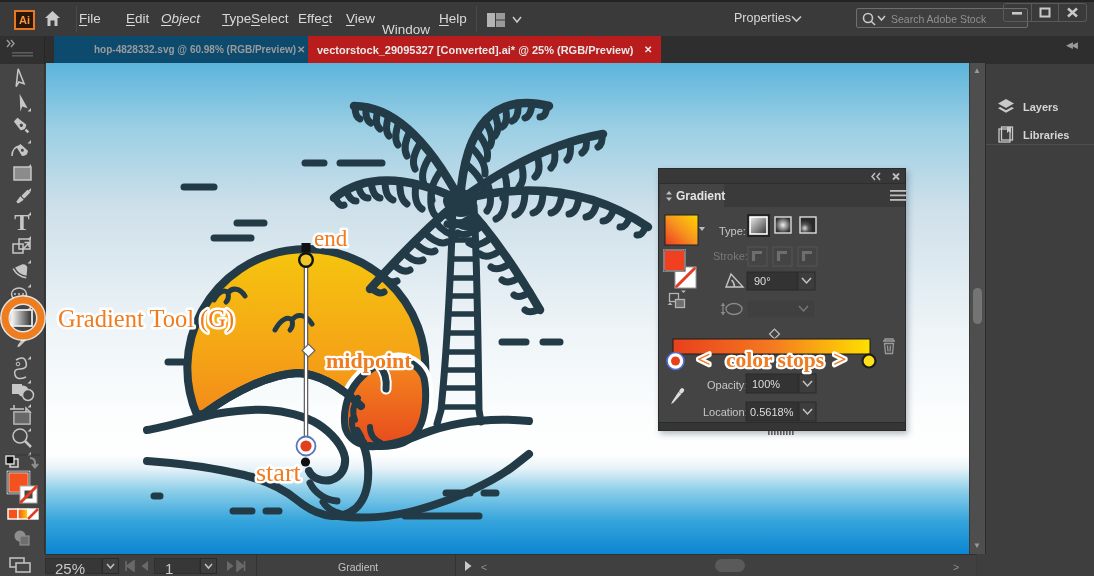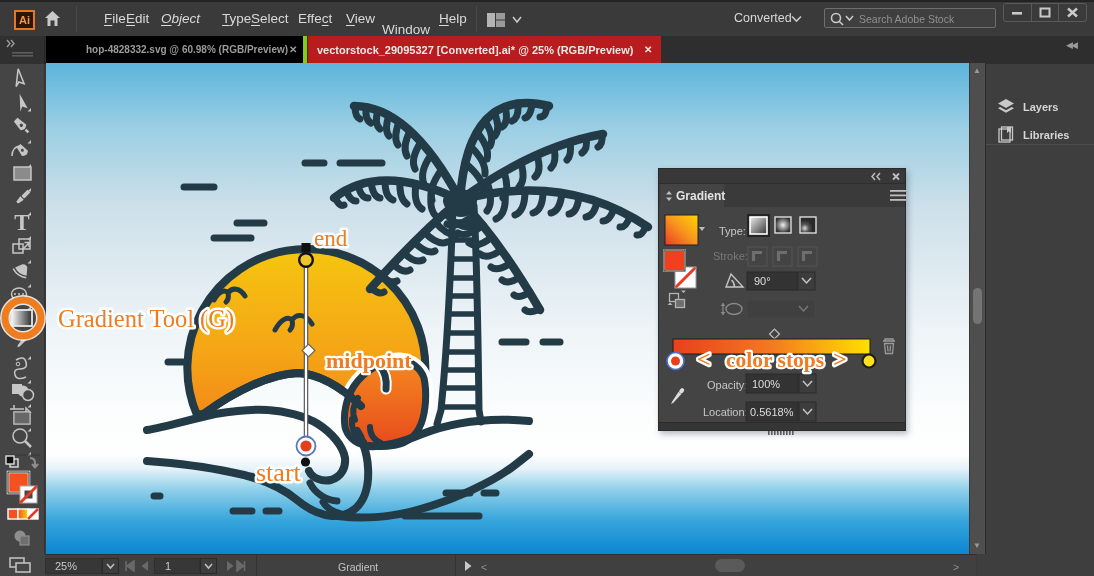--- a/index.html
+++ b/index.html
@@ -9,30 +9,30 @@
 
 #menubar { position:absolute; left:0; top:0; width:1094px; height:36px; background:#3a3a3a; border-top:2px solid #232323; }
 #ailogo { position:absolute; left:14px; top:8px; width:21px; height:20px; background:#2a1606; border:2px solid #e87722; color:#f59744; font-size:11px; font-weight:bold; text-align:center; line-height:16px; }
 #homeic { position:absolute; left:44px; top:8px; }
 .msep { position:absolute; top:4px; width:1px; height:26px; background:#4a4a4a; }
 .menu { position:absolute; top:9px; color:#d9d9d9; font-size:13.5px; }
 .menu u { text-decoration:underline; text-underline-offset:2px; }
 #wsic { position:absolute; left:487px; top:11px; }
 #ess { position:absolute; left:734px; top:9px; color:#d9d9d9; font-size:12.5px; }
 #esschev { position:absolute; left:791px; top:13px; }
-#search { position:absolute; left:824px; top:6px; width:172px; height:20px; background:#3f3f3f; border:1px solid #6e6e6e; border-radius:2px; color:#909090; font-size:10.5px; line-height:18px; }
+#search { position:absolute; left:856px; top:6px; width:172px; height:20px; background:#3f3f3f; border:1px solid #6e6e6e; border-radius:2px; color:#909090; font-size:10.5px; line-height:18px; }
 #search .ph { position:absolute; left:34px; top:1px; }
 #winctl { position:absolute; left:1003px; top:1px; width:84px; height:19px; border:1px solid #5a5a5a; border-radius:3px; display:flex; }
 #winctl div { flex:1; position:relative; border-right:1px solid #5a5a5a; }
 #winctl div:last-child { border-right:none; }
 
 #tabbar { position:absolute; left:0; top:36px; width:1094px; height:28px; background:#2e2e2e; }
 #tbltool { position:absolute; left:0; top:36px; width:45px; height:28px; background:#303030; border-right:1px solid #262626; }
 .tab { position:absolute; top:36px; height:28px; font-weight:bold; }
-#tab1 { left:46px; width:261px; color:#9b9b9b; background:#000000; border-right:4px solid #84cc16; font-size:10px; font-weight:bold; }
+#tab1 { left:54px; width:261px; color:#9b9b9b; background:#0c4a6e; border-right:4px solid #84cc16; font-size:10px; font-weight:bold; }
 #tab1 span { position:absolute; left:40px; top:8px; white-space:nowrap; }
 #tab1 .x { position:absolute; left:243px; top:8px; font-size:10px; }
 #tab2 { left:308px; width:353px; color:#e9e9e9; background:#b91c1c; font-size:11px; }
 #tab2 span { position:absolute; left:9px; top:8px; white-space:nowrap; }
 #tab2 .x { position:absolute; left:336px; top:8px; font-size:10px; }
 #tabrest { position:absolute; left:661px; top:36px; width:433px; height:28px; background:#2e2e2e; }
 #tabcoll { position:absolute; left:1066px; top:40px; color:#9a9a9a; font-size:9px; letter-spacing:-2px; }
 
 #toolbar { position:absolute; left:0; top:64px; width:45px; height:512px; background:#454545; border-right:1px solid #333; }
 
@@ -47,56 +47,56 @@
 
 #rpanel { position:absolute; left:985px; top:64px; width:109px; height:512px; background:#3e3e3e; border-left:1px solid #2c2c2c; }
 .rpitem { position:absolute; left:0; width:109px; height:28px; color:#d6d6d6; font-size:11px; font-weight:bold; }
 .rpitem span { position:absolute; left:37px; top:8px; }
 .rpitem svg { position:absolute; left:11px; top:5px; }
 #rpdiv { position:absolute; left:0px; top:80px; width:109px; height:1px; background:#4e4e4e; }
 
 #statusbar { position:absolute; left:45px; top:554px; width:931px; height:22px; background:#404040; border-top:1px solid #303030; }
 #sbtool { position:absolute; left:0; top:554px; width:45px; height:22px; background:#454545; }
 #rpbot { position:absolute; left:977px; top:554px; width:117px; height:22px; background:#3e3e3e; }
-.sbox { position:absolute; top:3px; height:16px; background:#373737; border:1px solid #303030; color:#c9c9c9; font-size:11px; }
+.sbox { position:absolute; top:3px; height:16px; background:#373737; border:1px solid #303030; color:#c9c9c9; font-size:15px; }
 .sbtxt { position:absolute; color:#c2c2c2; font-size:10.5px; top:6px; }
 
 #gpanel { position:absolute; left:658px; top:168px; width:248px; height:263px; background:#444444; border:1px solid #2a2a2a; box-shadow:2px 3px 6px rgba(40,60,80,.35); }
 #gphead { position:absolute; left:0; top:0; width:246px; height:15px; background:#383838; border-bottom:1px solid #2e2e2e; }
 #gptabs { position:absolute; left:0; top:15px; width:246px; height:23px; background:#3a3a3a; }
 #gptab { position:absolute; left:1px; top:0px; width:64px; height:23px; background:#444444; color:#e3e3e3; font-size:12px; font-weight:bold; }
 #gpbot { position:absolute; left:0; top:253px; width:246px; height:8px; background:#353535; border-top:1px solid #2b2b2b; }
 .gpchev { position:absolute; background:#3d3d3d; border:1px solid #2a2a2a; }
 </style>
 </head>
 <body>
 <div id="win">
   <div id="menubar">
     <div id="ailogo">Ai</div>
     <svg id="homeic" width="17" height="17" viewBox="0 0 17 17">
         <path d="M8.5 1 L16 8 L13.5 8 L13.5 16 L10.5 16 L10.5 10.5 L6.5 10.5 L6.5 16 L3.5 16 L3.5 8 L1 8 Z" fill="#c9c9c9"></path>
       </svg>
     <div class="msep" style="left:76px;"></div>
-    <div class="menu" style="left:104px;"><u>F</u>ile</div>
+    <div class="menu" style="left:79px;"><u>F</u>ile</div>
     <div class="menu" style="left:126px;"><u>E</u>dit</div>
     <div class="menu" style="left:161px;font-style:italic;"><u>O</u>bject</div>
     <div class="menu" style="left:222px;"><u>T</u>ype</div>
     <div class="menu" style="left:251px;"><u>S</u>elect</div>
     <div class="menu" style="left:298px;">Effe<u>c</u>t</div>
     <div class="menu" style="left:346px;"><u>V</u>iew</div>
     <div class="menu" style="left:382px;margin-top:11px;"><u>W</u>indow</div>
     <div class="menu" style="left:439px;"><u>H</u>elp</div>
     <div class="msep" style="left:476px;"></div>
     <svg id="wsic" width="36" height="14" viewBox="0 0 36 14">
         <rect x="0" y="0" width="8" height="14" fill="#b4b4b4"></rect>
         <rect x="9" y="0" width="9" height="6.5" fill="#9a9a9a"></rect>
         <rect x="9" y="7.5" width="9" height="6.5" fill="#9a9a9a"></rect>
         <path d="M26 4 L30 9 L34 4" stroke="#c9c9c9" stroke-width="1.6" fill="none"></path>
       </svg>
-    <div id="ess">Converted</div>
+    <div id="ess">Properties</div>
     <svg id="esschev" width="11" height="8" viewBox="0 0 11 8">
         <path d="M1 1.5 L5.5 6 L10 1.5" stroke="#c9c9c9" stroke-width="1.6" fill="none"></path>
       </svg>
     <div id="search">
       <svg width="26" height="14" viewBox="0 0 26 14" style="position:absolute;left:5px;top:3px;">
           <circle cx="6" cy="6" r="4.5" stroke="#c9c9c9" stroke-width="1.6" fill="none"></circle>
           <line x1="9.2" y1="9.2" x2="13" y2="13" stroke="#c9c9c9" stroke-width="1.6"></line>
           <path d="M16 4 L19.5 8 L23 4" stroke="#c9c9c9" stroke-width="1.5" fill="none"></path>
         </svg>
       <span class="ph">Search Adobe Stock</span>

